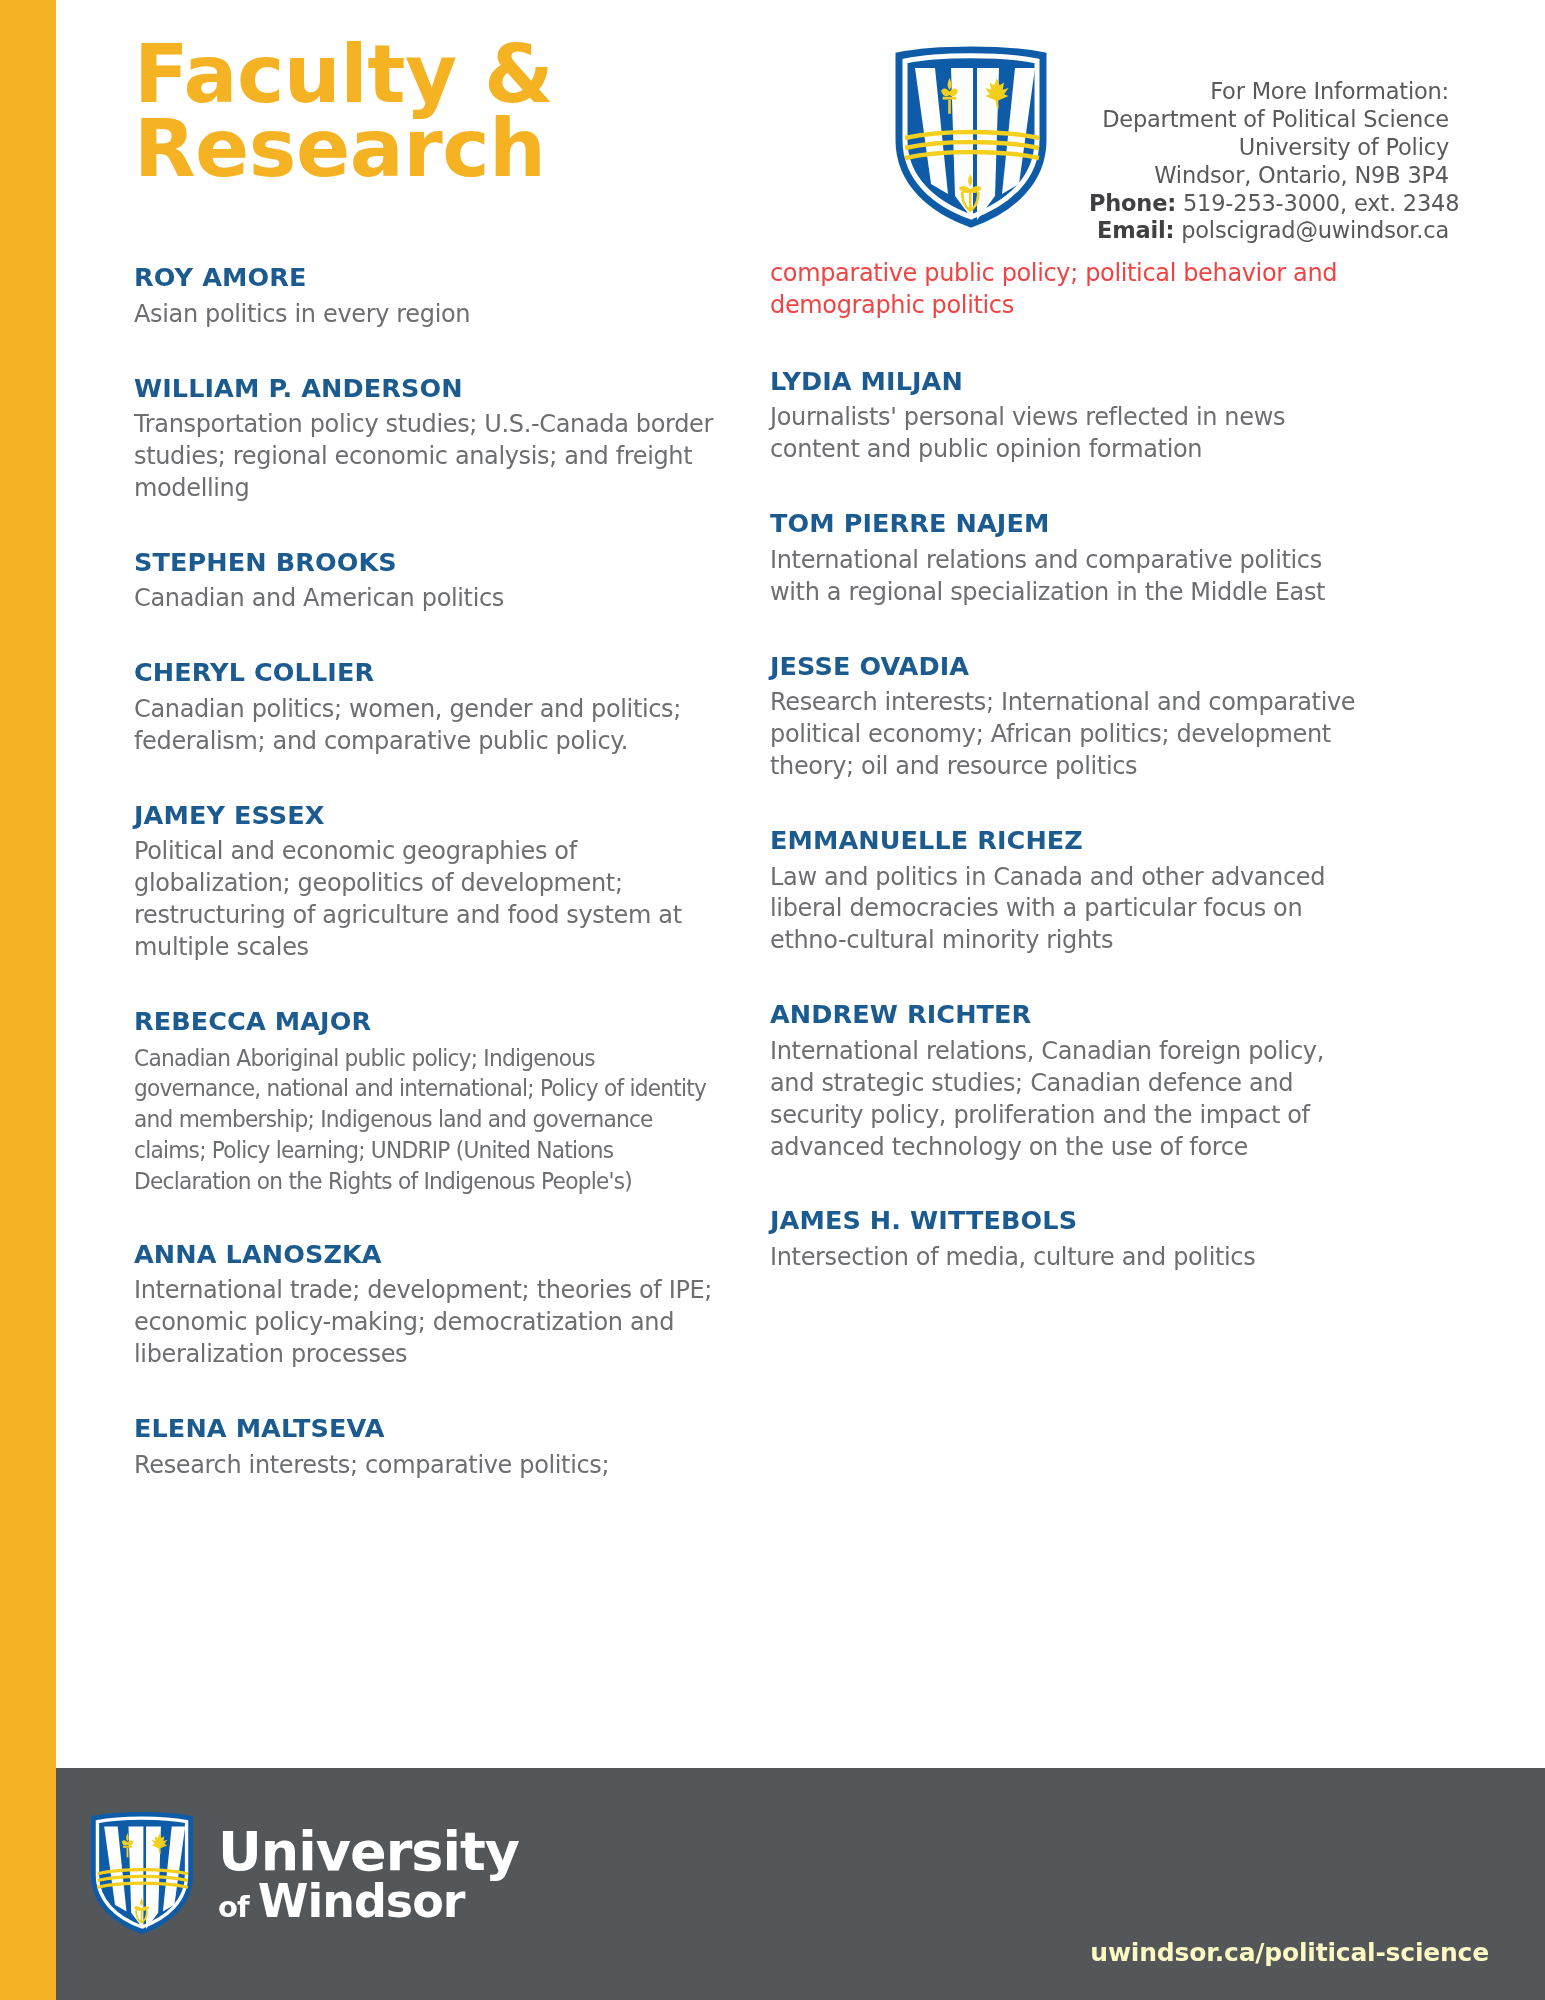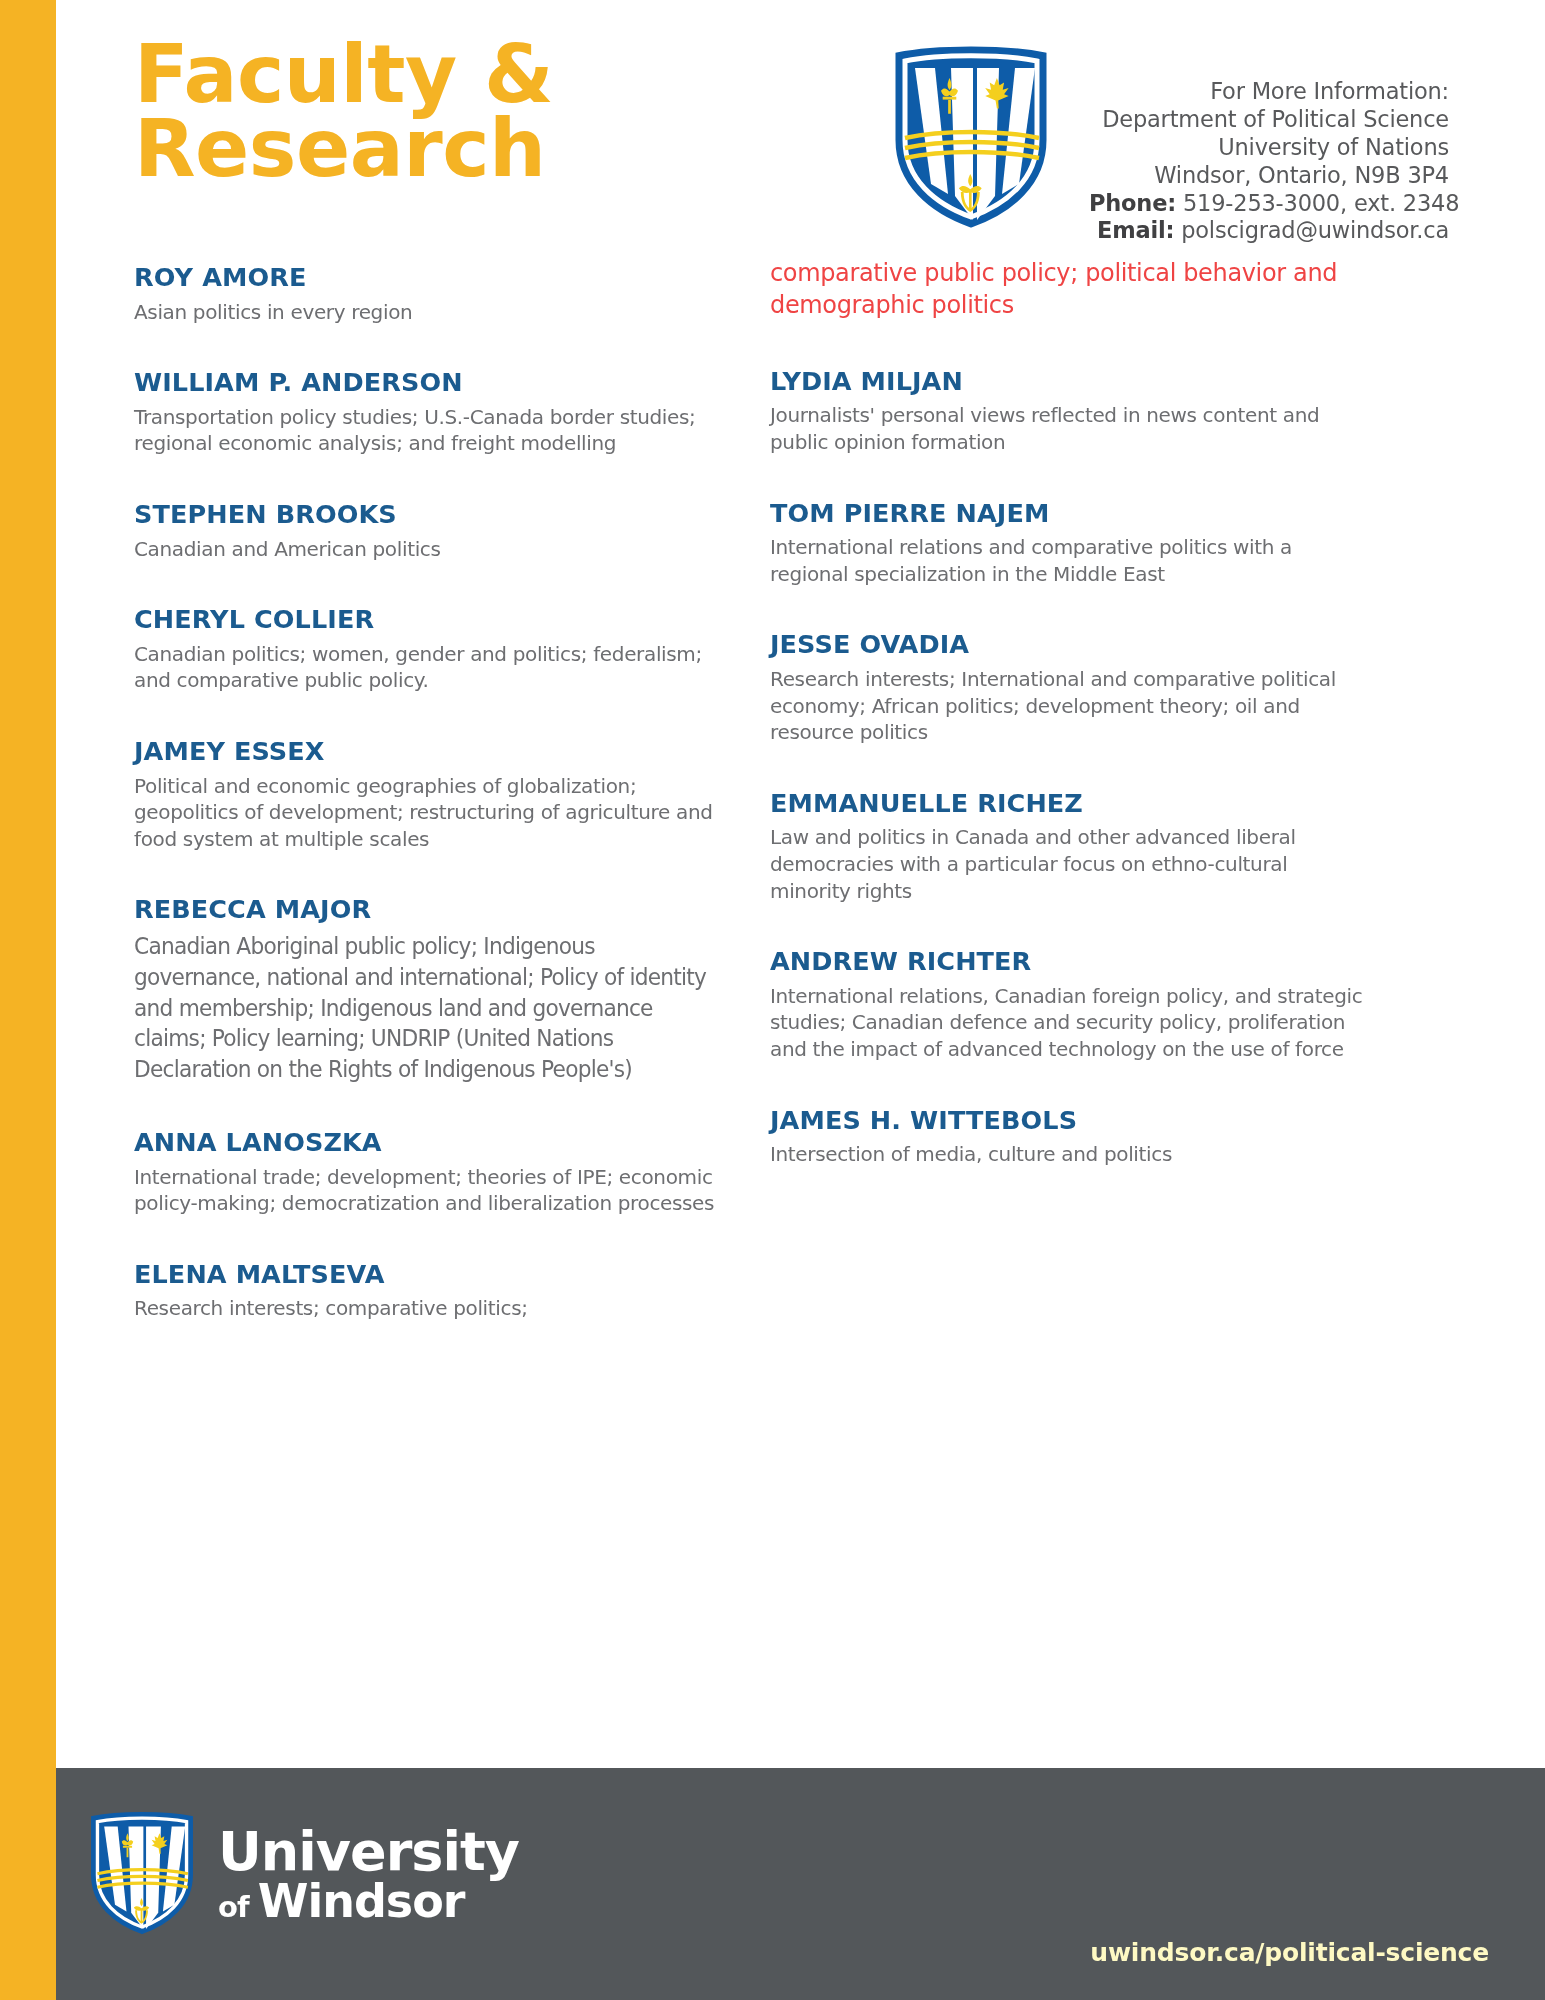--- a/index.html
+++ b/index.html
@@ -99,21 +99,21 @@
     font-weight: 700;
     font-size: 25.5px;
     letter-spacing: 0.1px;
     line-height: 1.2;
     margin: 4px 0 6px 0;
   }
   .finterest {
     color: #6d6e71;
     font-family: "DejaVu Sans", sans-serif;
     font-weight: 400;
-    font-size: 20px;
+    font-size: 24px;
     line-height: 1.33;
     margin: 0;
     letter-spacing: -0.35px;
   }
   
   .entry.condensed .finterest {
     font-size: 22.5px;
     line-height: 1.37;
     letter-spacing: -0.8px;
     transform: scaleX(0.965);
@@ -220,21 +220,21 @@
             <path d="M4 19 C4 32, 10 38, 14 40 C18 38, 24 32, 24 19 L21 19 C21 30, 17 35, 14 36.5 C11 35, 7 30, 7 19 Z"></path>
             <rect x="12.6" y="17" width="2.8" height="22"></rect>
           </g>
         </g>
       </svg>
     </div>
 
     <div class="contact">
       <span class="line">For More Information:</span>
       <span class="line">Department of Political Science</span>
-      <span class="line">University of Nations</span>
+      <span class="line">University of Policy</span>
       <span class="line">Windsor, Ontario, N9B 3P4</span>
       <span class="line"><b>Phone:</b> <span>519-253-3000, ext. 2348</span></span>
       <span class="line"><b>Email:</b> <span>polscigrad@uwindsor.ca</span></span>
     </div>
   </div>
 
   <div class="columns">
 
     <div class="col col-left">
       <div class="entry">

